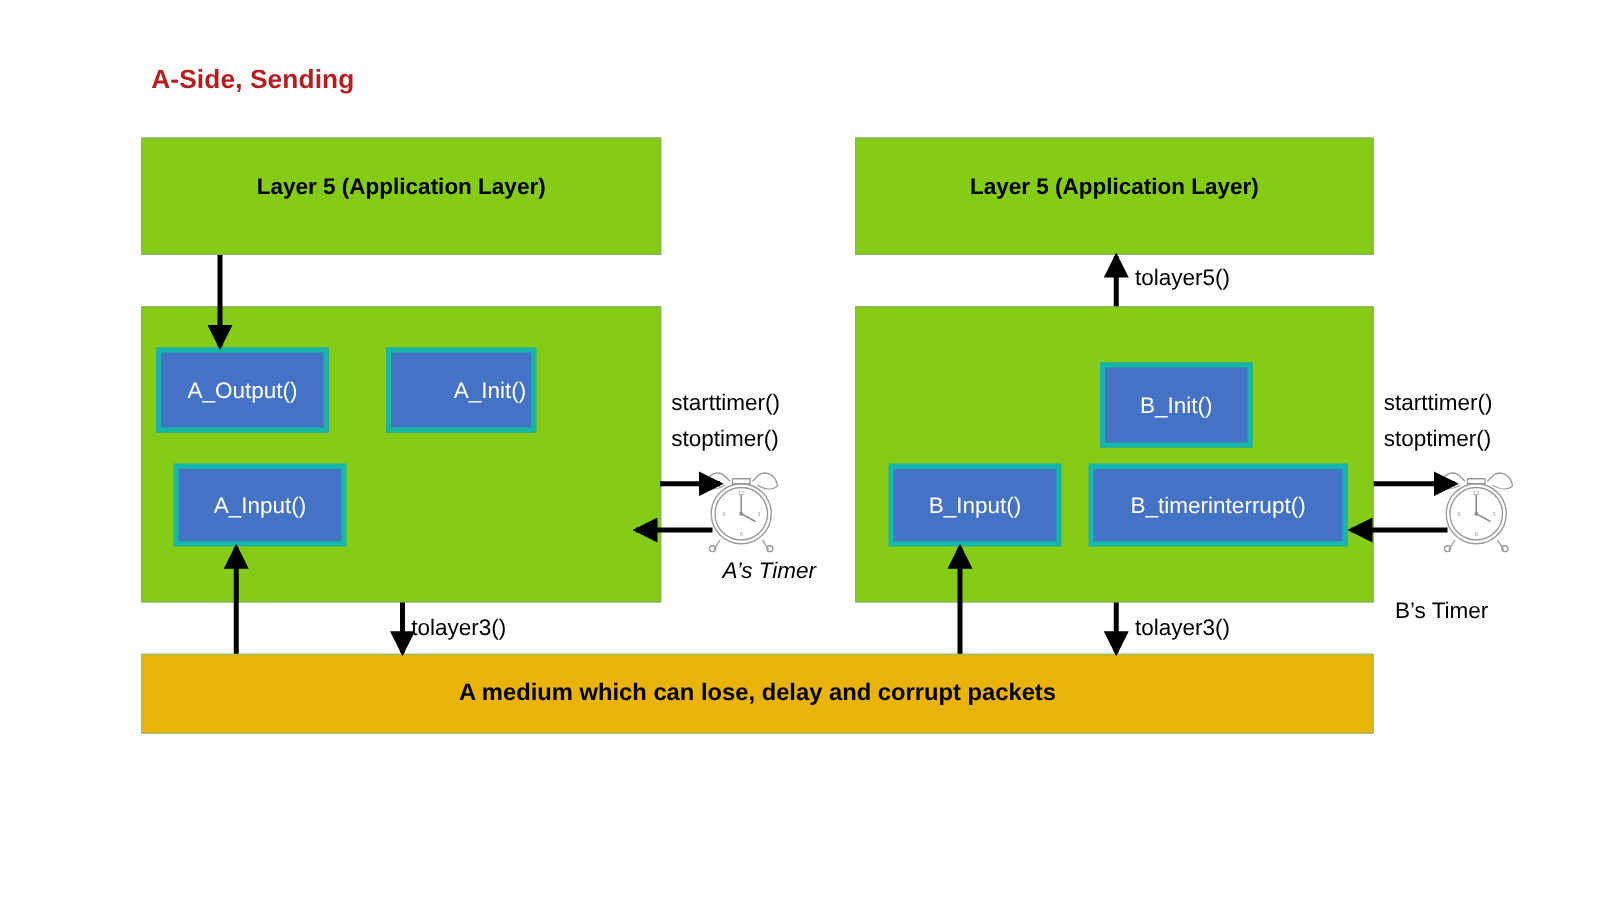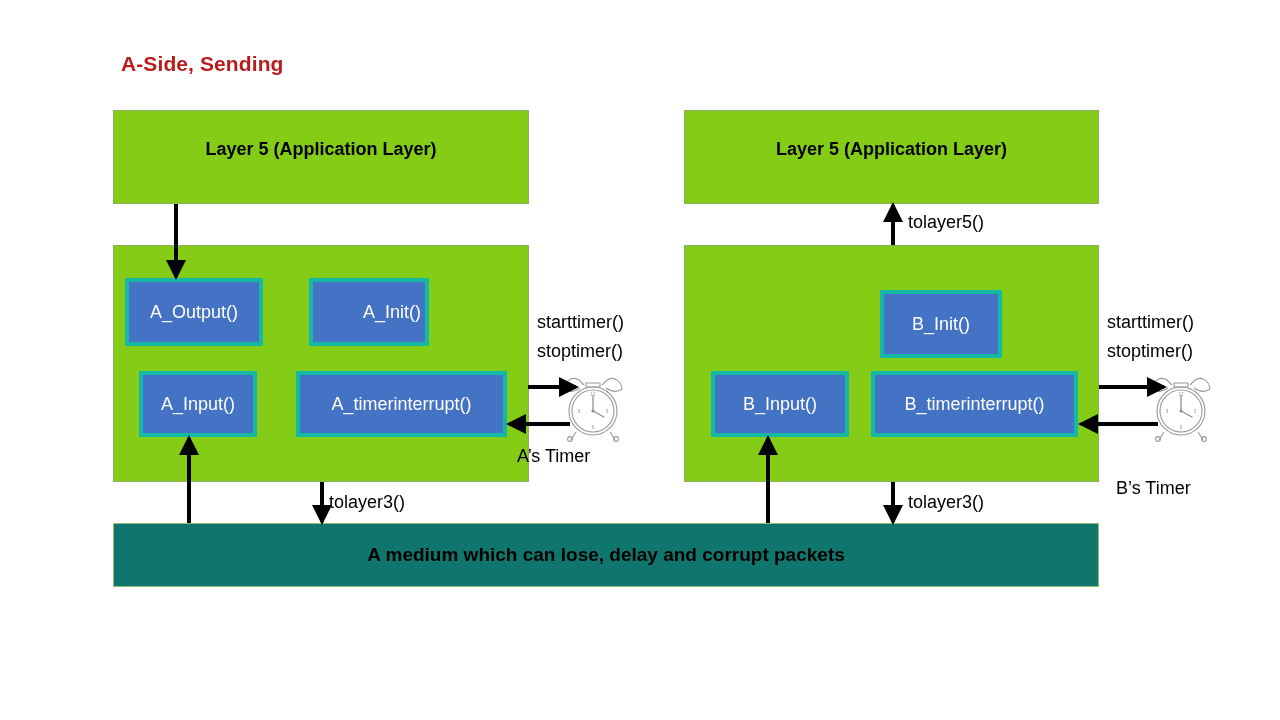--- a/index.html
+++ b/index.html
@@ -57,21 +57,21 @@
     justify-content: center;
     color: #ffffff;
     font-size: 18px;
     font-weight: normal;
     white-space: nowrap;
   }
 
   
   .medium {
     position: absolute;
-    background: #0f766e;
+    background: #eab308;
     border: 1px solid #93bd79;
     box-sizing: border-box;
     display: flex;
     align-items: center;
     justify-content: center;
     font-size: 19px;
     font-weight: bold;
     color: #000000;
   }
 
@@ -110,25 +110,22 @@
   </div>
 
   <div class="panel" style="left:113px; top:245px; width:416px; height:237px;"></div>
 
   <div class="fn-box" style="left:125px; top:278px; width:138px; height:68px;">
     <span>A_Output()</span>
   </div>
   <div class="fn-box" style="left:309px; top:278px; width:120px; height:68px;padding-left:46px;">
     <span>A_Init()</span>
   </div>
-  <div class="fn-box" style="left:139px; top:371px; width:118px; height:66px;">
+  <div class="fn-box" style="left:139px; top:371px; width:138px; height:66px;">
     <span>A_Input()</span>
-  </div>
-  <div class="fn-box" style="left:296px; top:371px; width:211px; height:66px;">
-    <span>A_timerinterrupt()</span>
   </div>
 
   <div class="panel" style="left:684px; top:110px; width:415px; height:94px;">
     <div class="panel-label">Layer 5 (Application Layer)</div>
   </div>
 
   <div class="panel" style="left:684px; top:245px; width:415px; height:237px;"></div>
 
   <div class="fn-box" style="left:880px; top:278px; width:122px; height:68px;margin-top:12px;">
     <span>B_Init()</span>
@@ -143,21 +140,21 @@
   <div class="medium" style="left:113px; top:523px; width:986px; height:64px;">
     <span>A medium which can lose, delay and corrupt packets</span>
   </div>
 
   <div class="label" style="left:329px; top:492px;">tolayer3()</div>
   <div class="label" style="left:908px; top:492px;">tolayer3()</div>
   <div class="label" style="left:908px; top:212px;">tolayer5()</div>
 
   <div class="label" style="left:537px; top:312px;">starttimer()</div>
   <div class="label" style="left:537px; top:341px;">stoptimer()</div>
-  <div class="label" style="left:517px; top:446px;">A’s Timer</div>
+  <div class="label" style="left:578px; top:446px;font-style:italic;">A’s Timer</div>
 
   <div class="label" style="left:1107px; top:312px;">starttimer()</div>
   <div class="label" style="left:1107px; top:341px;">stoptimer()</div>
   <div class="label" style="left:1116px; top:450px;margin-top:28px;">B’s Timer</div>
 
   <div class="clock" style="left:558px; top:370px; width:70px; height:72px;">
     <svg width="70" height="72" viewBox="0 0 70 72">
       <g fill="none" stroke="#9a9a9a" stroke-width="1.1">
         <path d="M6 19 C7 10, 15 6, 21 10 L26 15"></path>
         <path d="M64 19 C63 10, 55 6, 49 10 L44 15"></path>

